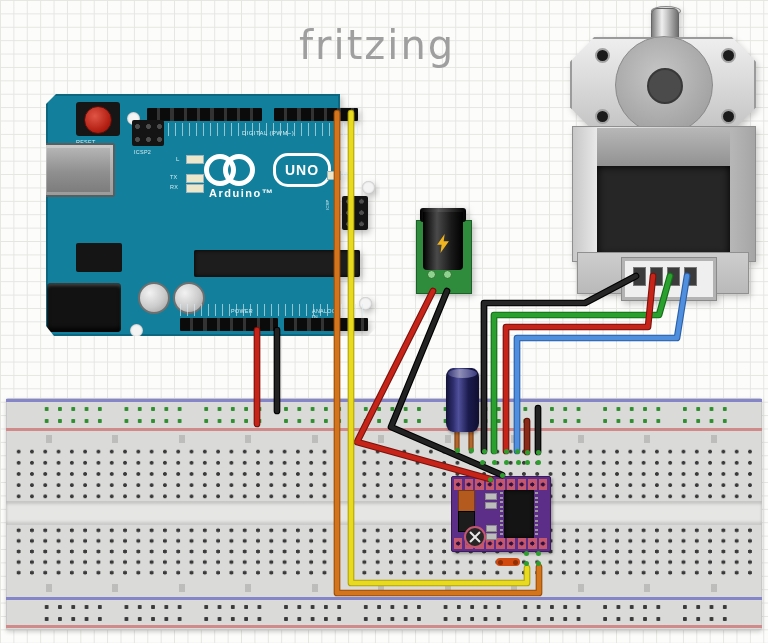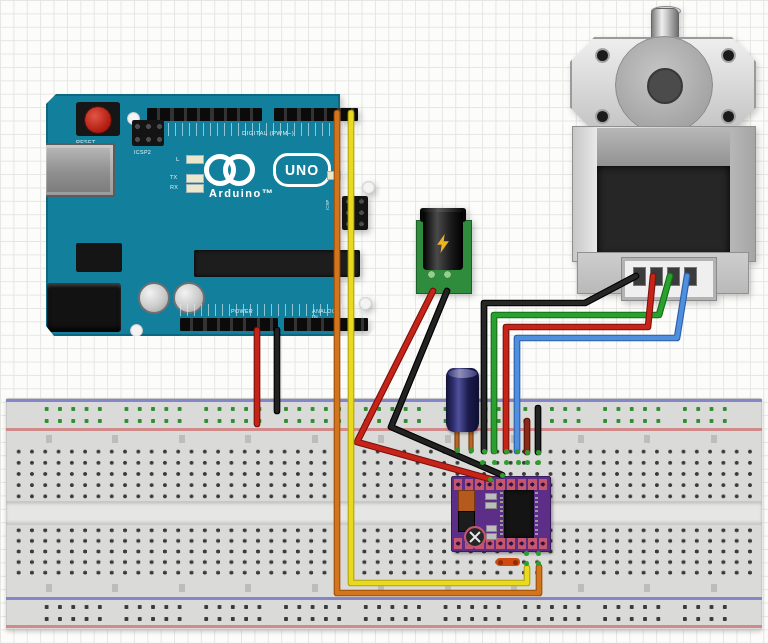--- a/index.html
+++ b/index.html
@@ -168,20 +168,21 @@
   #jumper::before{left:2px;} #jumper::after{right:2px;}
   #wires{position:absolute;left:0;top:0;width:768px;height:643px;z-index:4;pointer-events:none;}
   #wires g{pointer-events:stroke;}
   .cdot{position:absolute;width:5px;height:5px;border-radius:50%;background:#2e9e2e;z-index:6;}
 </style>
 </head>
 <body>
 
 <div id="stage">
 
+  <div class="abs" id="watermark">fritzing</div>
 
   <div class="abs" id="breadboard">
     <div class="bb-line bb-blue" id="bb-blue-top"></div>
     <div class="bb-rail" id="bb-rail-top"></div>
     <div class="bb-line bb-red" id="bb-red-top"></div>
     <div class="bb-nums" id="bb-nums-top"></div>
     <div class="bb-bank" id="bb-bank-top"></div>
     <div class="abs" id="bb-groove"></div>
     <div class="bb-bank" id="bb-bank-bot"></div>
     <div class="bb-nums" id="bb-nums-bot"></div>

